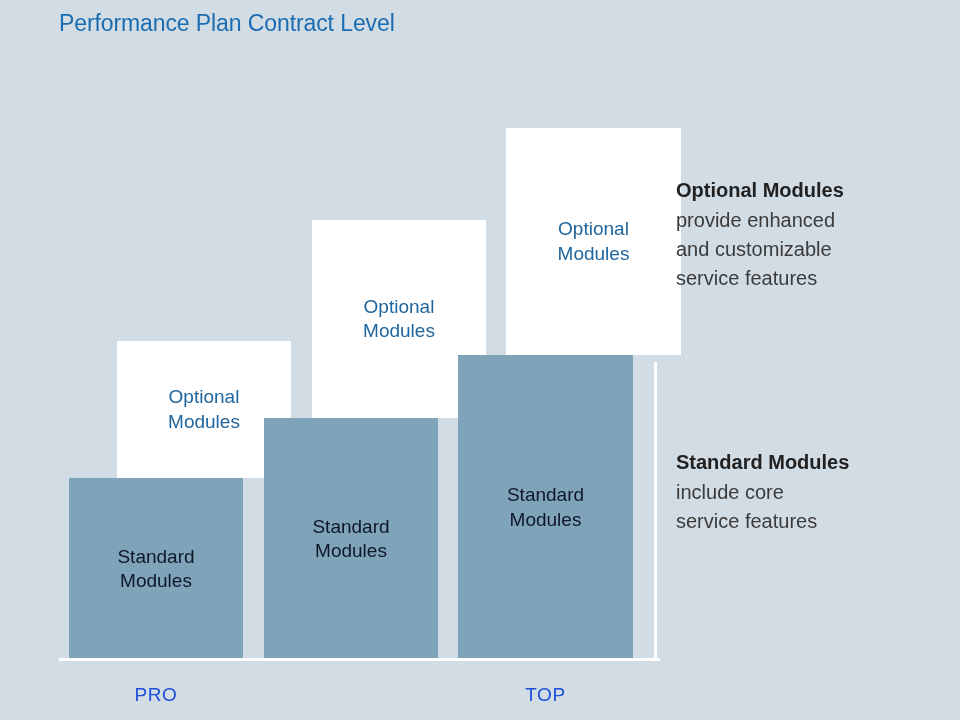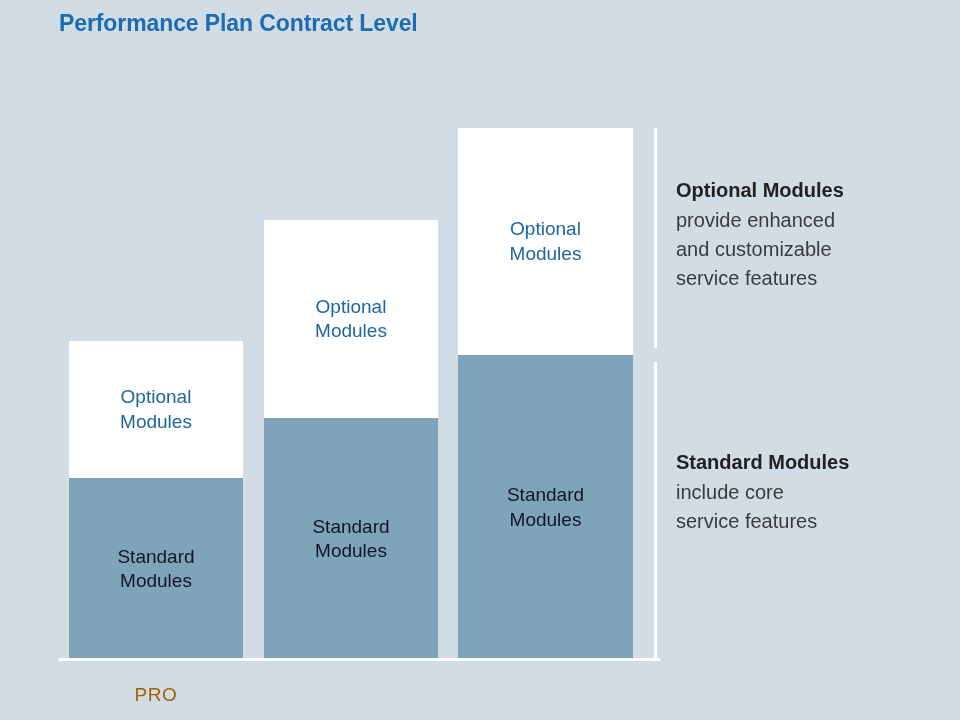--- a/index.html
+++ b/index.html
@@ -19,21 +19,21 @@
     height: 720px;
     background: #d2dce4;
   }
 
   
   #chart-title {
     position: absolute;
     left: 59px;
     top: 10px;
     font-size: 23px;
-    font-weight: bold;
+    font-weight: normal;
     color: #1b6cb0;
     letter-spacing: -0.1px;
     white-space: nowrap;
   }
 
   
   #plot-area {
     position: absolute;
     left: 0;
     top: 0;
@@ -52,20 +52,21 @@
     display: flex;
     align-items: center;
     justify-content: center;
     text-align: center;
     line-height: 1.28;
     font-size: 19px;
   }
   .seg-optional {
     background: #ffffff;
     color: #20669e;
+    margin-left: 48px;
   }
   .seg-standard {
     background: #7fa3b8;
     color: #0f172a;
   }
   .seg-label {
     white-space: pre-line;
     padding: 0 6px;
   }
 
@@ -77,21 +78,21 @@
     width: 601px;
     height: 3px;
     background: #ffffff;
   }
 
   
   .cat-label {
     position: absolute;
     top: 684px;
     font-size: 19px;
-    color: #a16207;
+    color: #1d4ed8;
     text-align: center;
     letter-spacing: 0.6px;
   }
 
   
   .bracket {
     position: absolute;
     left: 654px;
     width: 3px;
     background: #ffffff;
@@ -166,20 +167,21 @@
       </div>
       <div class="bar-seg seg-standard" style="top:227px; height:305px;">
         <span class="seg-label">Standard
 Modules</span>
       </div>
     </div>
 
     <div id="baseline"></div>
 
     <div class="cat-label" style="left:69px; width:174px;">PRO</div>
+    <div class="cat-label" style="left:458px; width:175px;">TOP</div>
 
   </div>
 
   <div class="bracket" id="bracket-optional"></div>
   <div class="bracket" id="bracket-standard"></div>
 
   <div class="legend-block" id="legend-optional">
     <div class="legend-heading">Optional Modules</div>
     <div class="legend-body">provide enhanced
 and customizable

